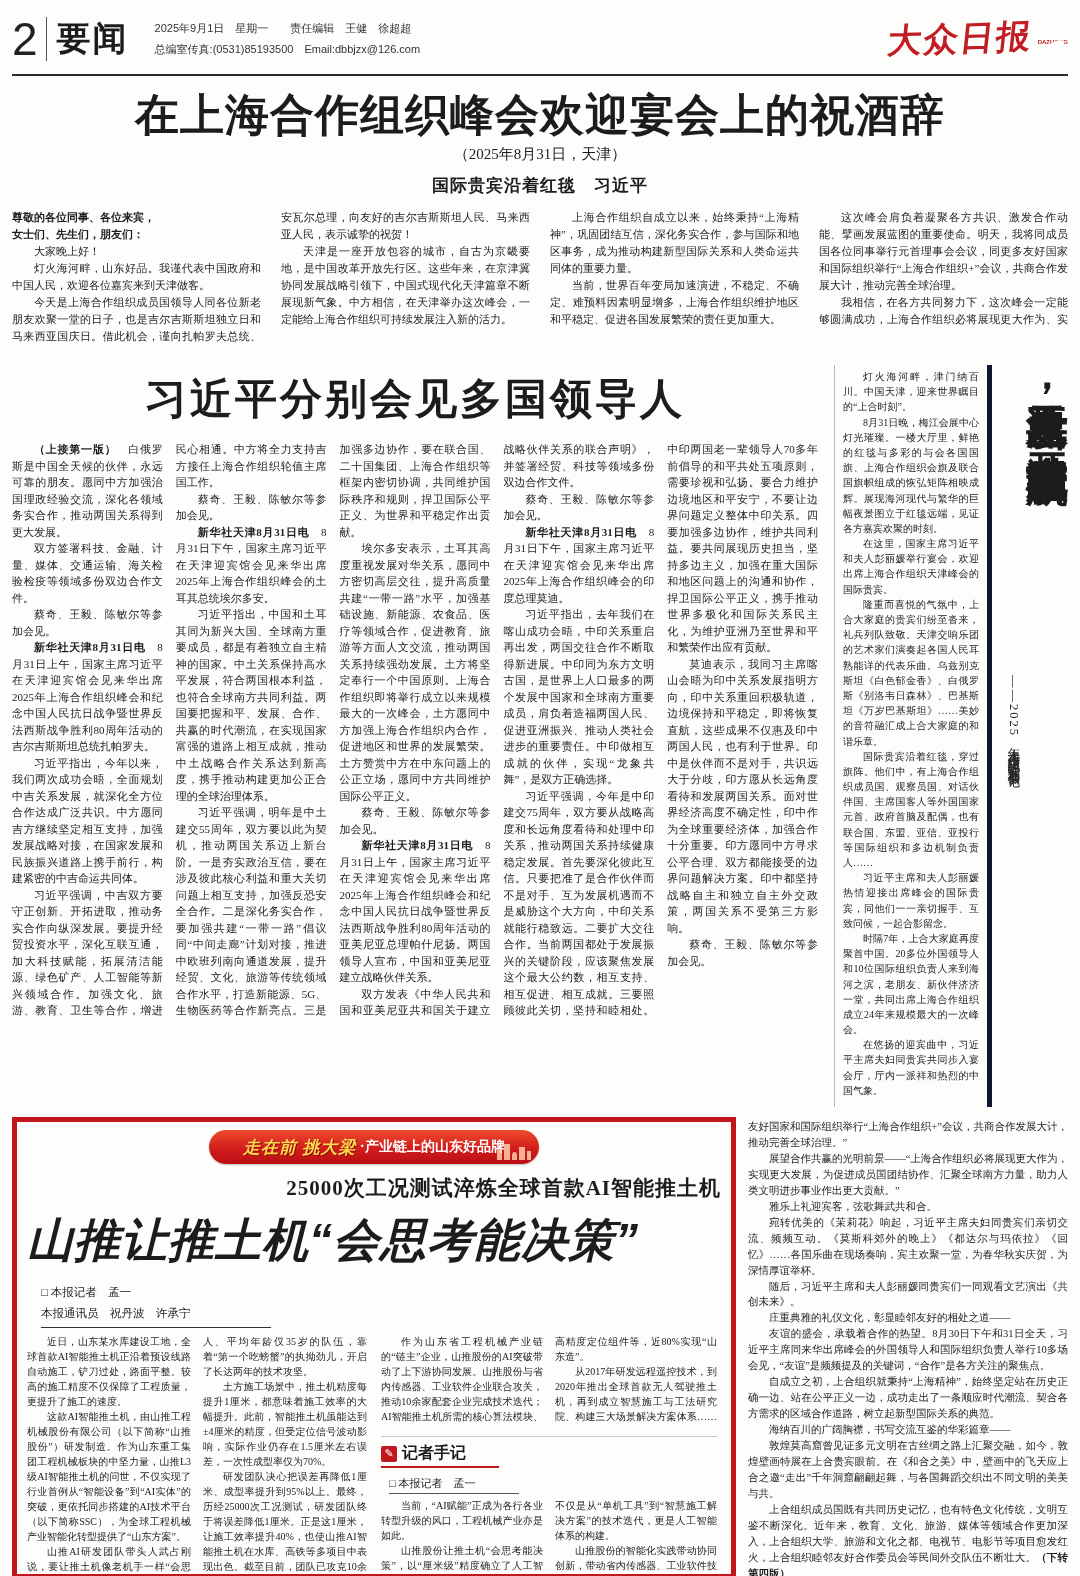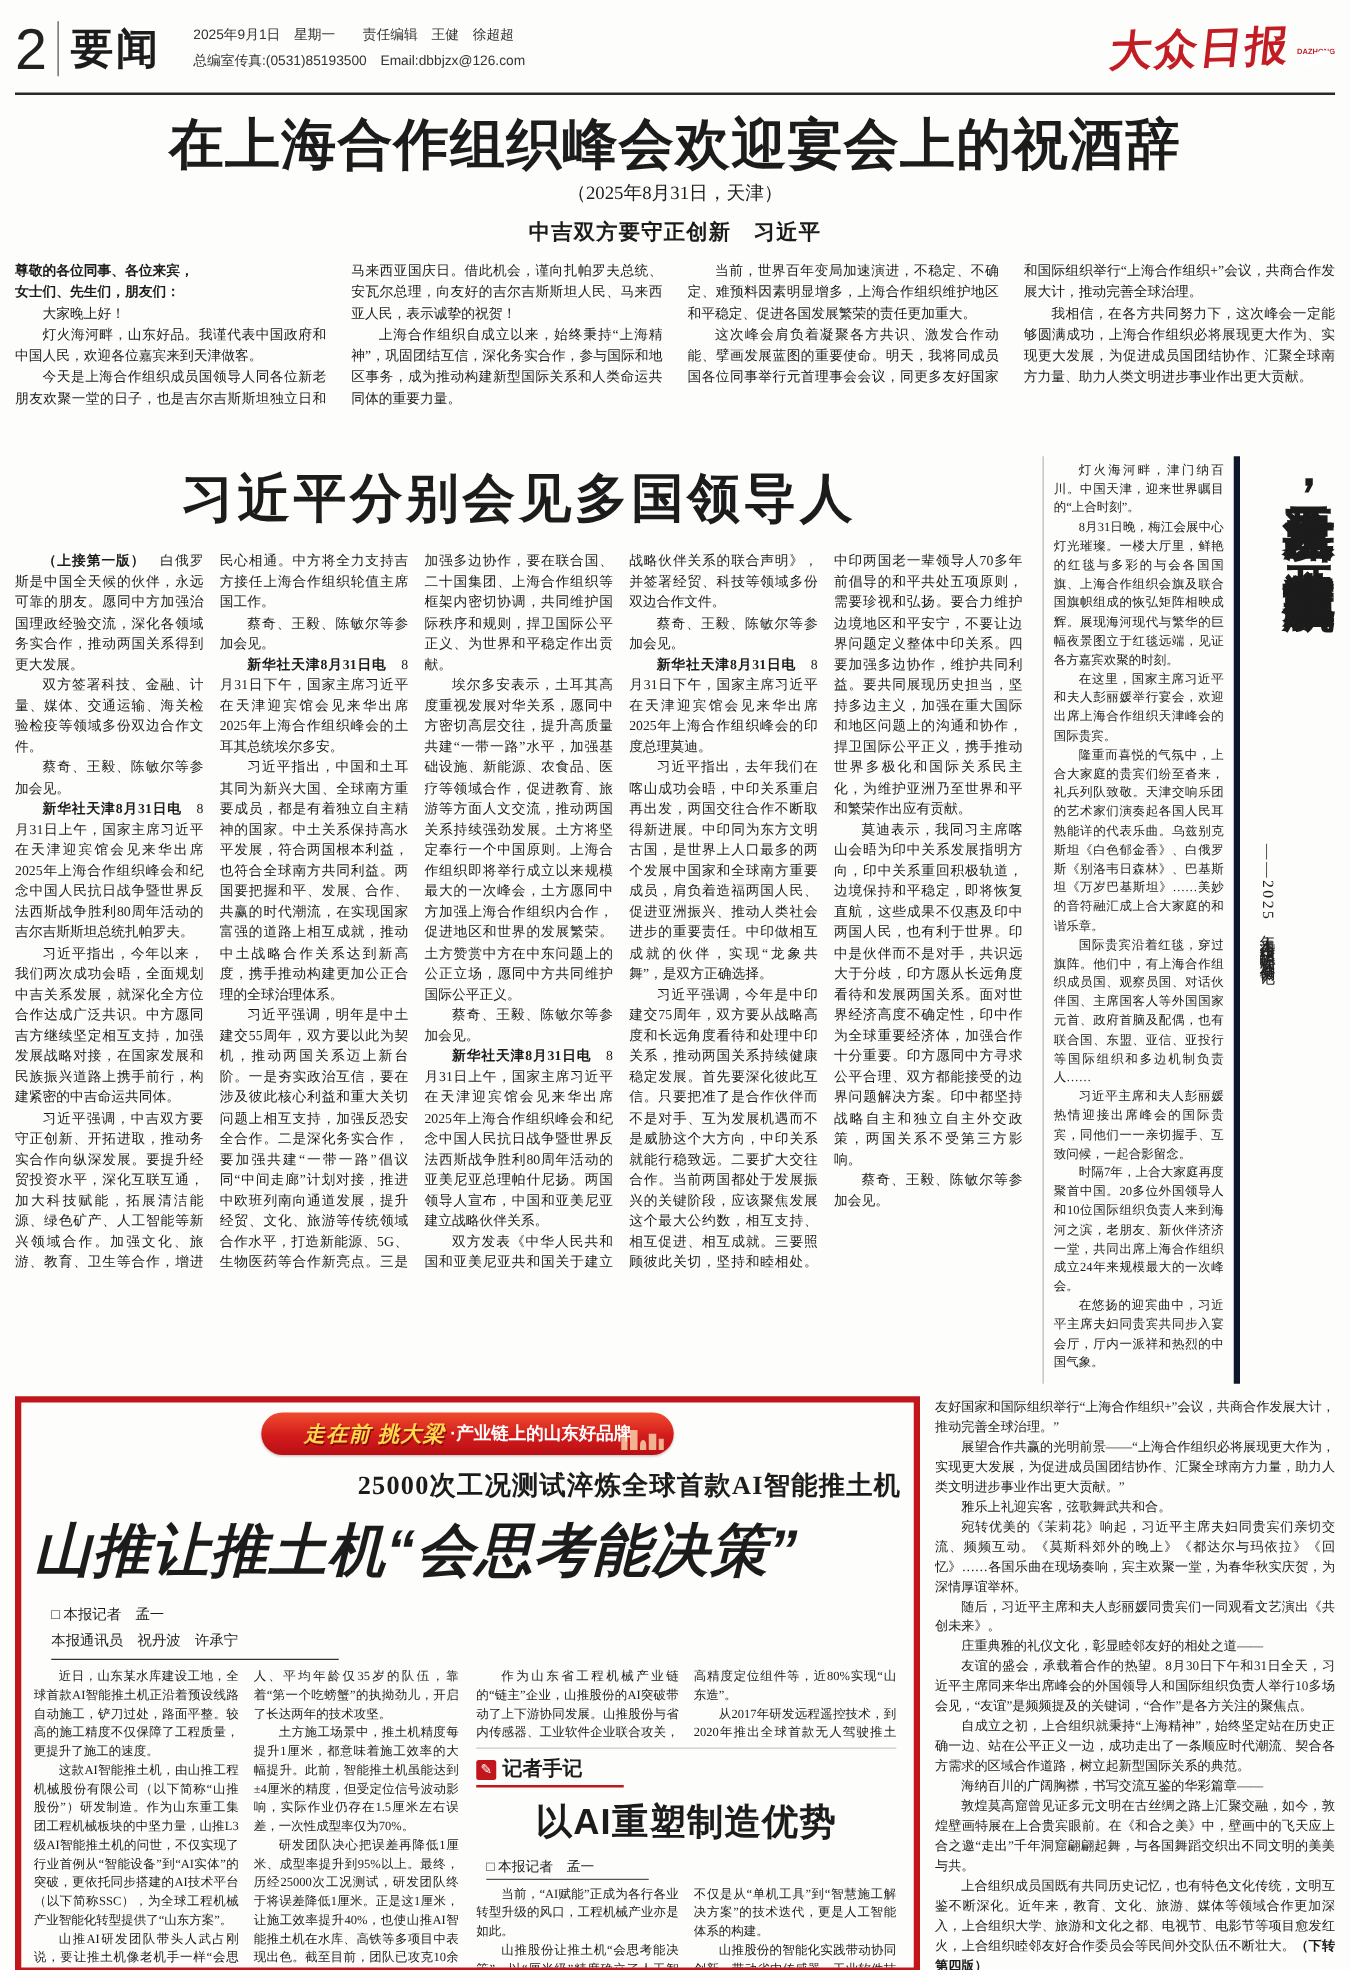--- a/index.html
+++ b/index.html
@@ -93,27 +93,28 @@
         <span class="masthead-logo"></span>
         <span class="masthead-sub">DAZHONG</span>
       </span>
     </span>
   </div>
   <hr class="hdr-rule">
 
   <div class="speech">
     <div class="speech-title">在上海合作组织峰会欢迎宴会上的祝酒辞</div>
     <div class="speech-date">（2025年8月31日，天津）</div>
-    <div class="speech-byline">中吉双方要守正创新　习近平</div>
+    <div class="speech-byline">国际贵宾沿着红毯　习近平</div>
     <div class="speech-body">
         <p class="para bold noindent">尊敬的各位同事、各位来宾，</p>
         <p class="para bold noindent">女士们、先生们，朋友们：</p>
         <p class="para">大家晚上好！</p>
         <p class="para">灯火海河畔，山东好品。我谨代表中国政府和中国人民，欢迎各位嘉宾来到天津做客。</p>
         <p class="para">今天是上海合作组织成员国领导人同各位新老朋友欢聚一堂的日子，也是吉尔吉斯斯坦独立日和马来西亚国庆日。借此机会，谨向扎帕罗夫总统、安瓦尔总理，向友好的吉尔吉斯斯坦人民、马来西亚人民，表示诚挚的祝贺！</p>
+        <p class="para">天津是一座开放包容的城市，自古为京畿要地，是中国改革开放先行区。这些年来，在京津冀协同发展战略引领下，中国式现代化天津篇章不断展现新气象。中方相信，在天津举办这次峰会，一定能给上海合作组织可持续发展注入新的活力。</p>
         <p class="para">上海合作组织自成立以来，始终秉持“上海精神”，巩固团结互信，深化务实合作，参与国际和地区事务，成为推动构建新型国际关系和人类命运共同体的重要力量。</p>
         <p class="para">当前，世界百年变局加速演进，不稳定、不确定、难预料因素明显增多，上海合作组织维护地区和平稳定、促进各国发展繁荣的责任更加重大。</p>
         <p class="para">这次峰会肩负着凝聚各方共识、激发合作动能、擘画发展蓝图的重要使命。明天，我将同成员国各位同事举行元首理事会会议，同更多友好国家和国际组织举行“上海合作组织+”会议，共商合作发展大计，推动完善全球治理。</p>
         <p class="para">我相信，在各方共同努力下，这次峰会一定能够圆满成功，上海合作组织必将展现更大作为、实现更大发展，为促进成员国团结协作、汇聚全球南方力量、助力人类文明进步事业作出更大贡献。</p>
       </div>
   </div>
 
   <div class="mainband">
     <div class="meetings">
       <div class="meetings-title">习近平分别会见多国领导人</div>
@@ -186,21 +187,20 @@
         <div class="promo-right">
           <div class="promo-right-text">
               <p class="para">作为山东省工程机械产业链的“链主”企业，山推股份的AI突破带动了上下游协同发展。山推股份与省内传感器、工业软件企业联合攻关，推动10余家配套企业完成技术迭代；AI智能推土机所需的核心算法模块、高精度定位组件等，近80%实现“山东造”。</p>
               <p class="para">从2017年研发远程遥控技术，到2020年推出全球首款无人驾驶推土机，再到成立智慧施工与工法研究院、构建三大场景解决方案体系……山推股份已实现从“卖单机”到“供方案、供服务”的AI转型，逐步构建起智能施工生态系统。</p>
             </div>
           <div class="notebook">
             <div class="notebook-badge">
               <span class="notebook-icon">✎</span>
               <span class="notebook-badge-label">记者手记</span>
             </div>
-            <div class="notebook-title">以AI重塑制造优势</div>
             <div class="notebook-byline">□ 本报记者　孟一</div>
             <div class="notebook-cols">
                 <p class="para">当前，“AI赋能”正成为各行各业转型升级的风口，工程机械产业亦是如此。</p>
                 <p class="para">山推股份让推土机“会思考能决策”，以“厘米级”精度确立了人工智能的工程作业标准，树立了制造业智能化转型的标杆。山推股份的突破，不仅是从“单机工具”到“智慧施工解决方案”的技术迭代，更是人工智能体系的构建。</p>
                 <p class="para">山推股份的智能化实践带动协同创新，带动省内传感器、工业软件技术迭代，从智能设备的研发到AI平台的搭建，从智能制造生产线到智能施工生态的完善，山推积蓄起“山东好品”新优势，推动山东制造向“山东智造”迈进。</p>
               </div>
           </div>
         </div>
       </div>
     </div>

